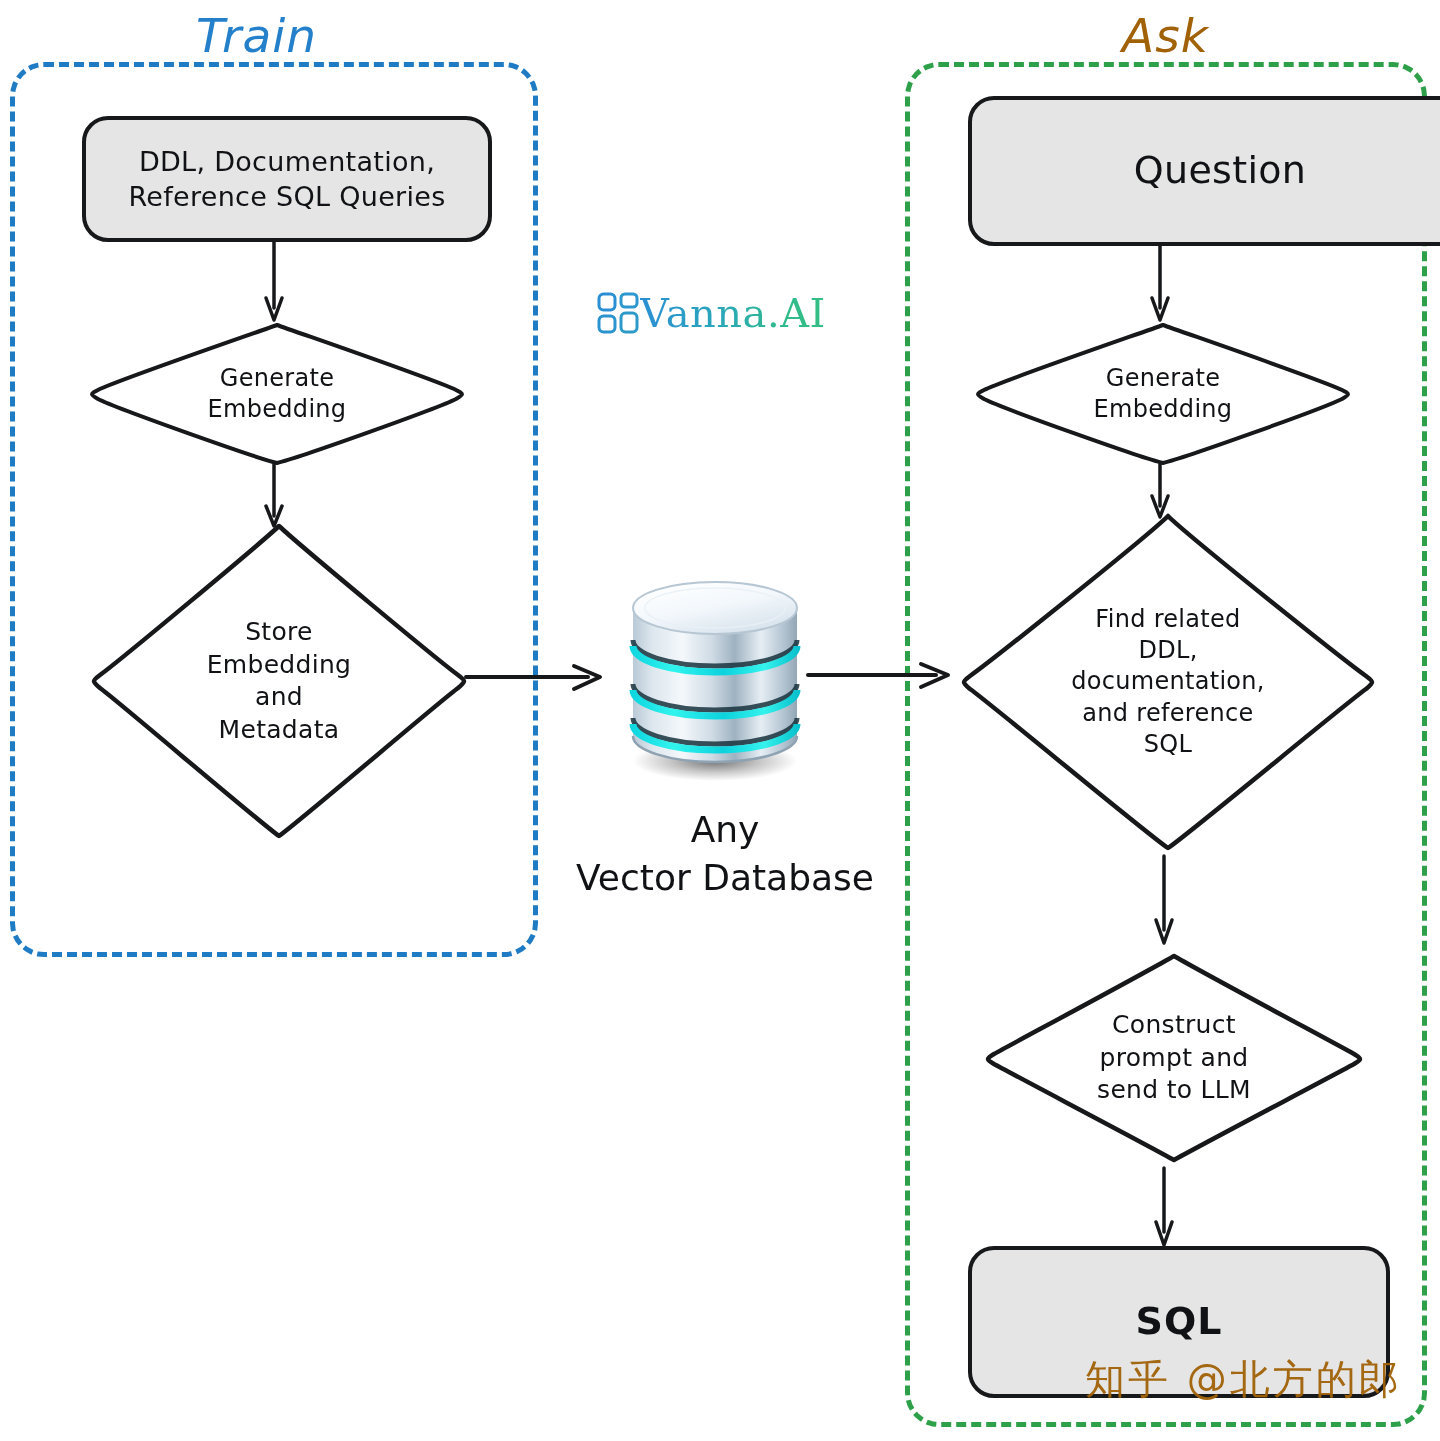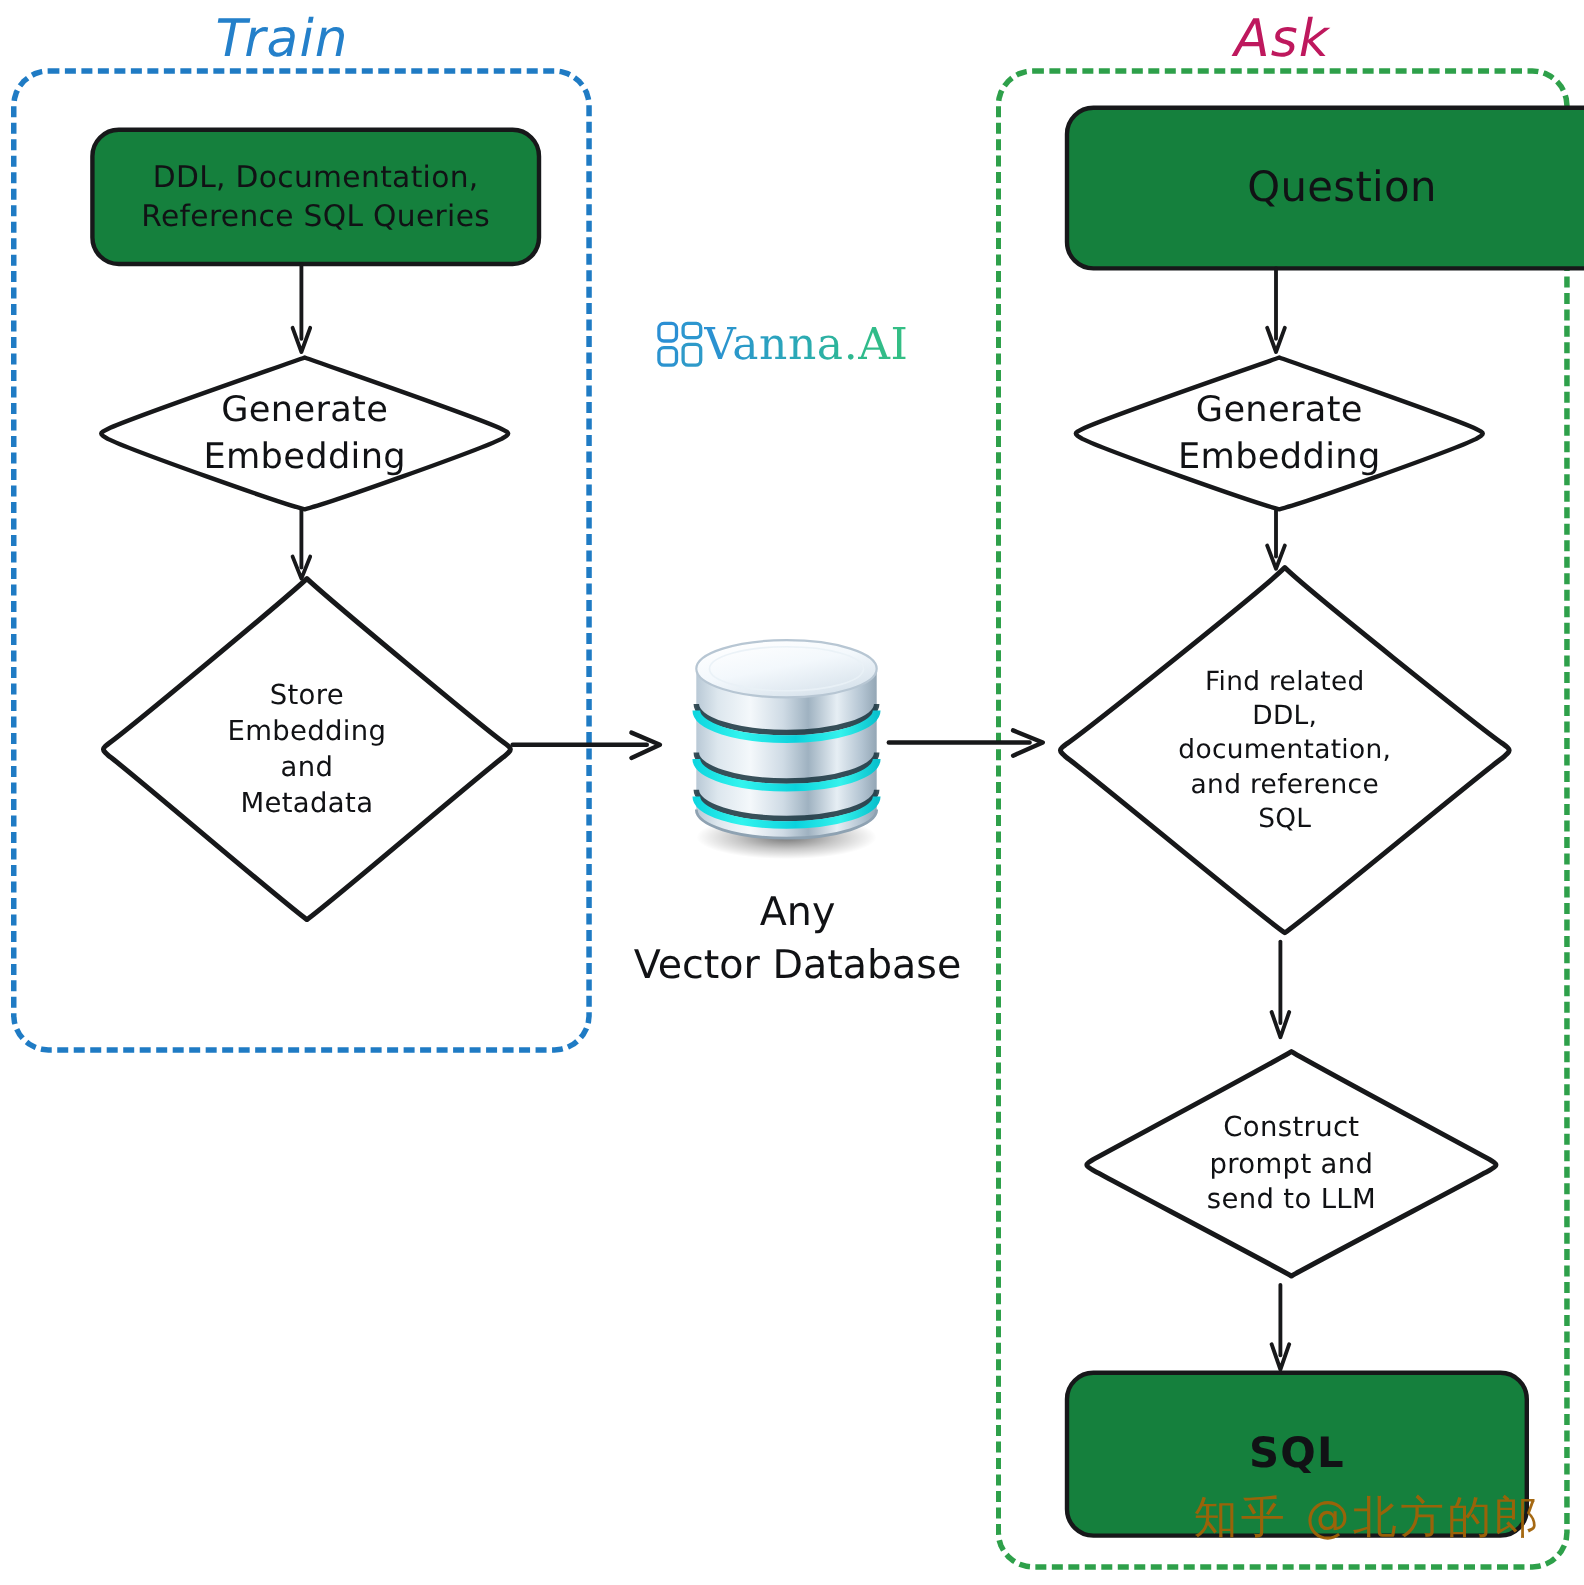--- a/index.html
+++ b/index.html
@@ -47,29 +47,29 @@
     font-style: italic;
     letter-spacing: 1px;
     white-space: nowrap;
   }
   #train-label {
     left: 196px; top: 8px;
     color: #2480ca;
   }
   #ask-label {
     left: 1122px; top: 8px;
-    color: #be185d;
+    color: #a16207;
   }
 
   
   .node-box {
     position: absolute;
     border: 4px solid #17181a;
     border-radius: 26px;
-    background: #15803d;
+    background: #e5e5e5;
     display: flex;
     align-items: center;
     justify-content: center;
     text-align: center;
   }
   .node-box .txt, .node-diamond .txt {
     font-family: "DejaVu Sans", sans-serif;
     color: #111215;
     line-height: 1.30;
     white-space: pre-line;
@@ -95,21 +95,21 @@
     overflow: visible;
   }
   .node-diamond .txt {
     position: absolute;
     left: 0; top: 0;
     width: 100%; height: 100%;
     display: flex;
     align-items: center;
     justify-content: center;
     text-align: center;
-    font-size: 32px;
+    font-size: 24px;
   }
 
   #dia-gen-left  { left: 86px;  top: 322px; width: 382px; height: 144px; }
   #dia-store     { left: 90px;  top: 522px; width: 378px; height: 318px; }
   #dia-gen-right { left: 972px; top: 322px; width: 382px; height: 144px; }
   #dia-find      { left: 958px; top: 512px; width: 420px; height: 340px; }
   #dia-construct { left: 982px; top: 952px; width: 384px; height: 212px; }
 
   #dia-store .txt     { font-size: 25px; }
   #dia-find .txt      { font-size: 24px; }

